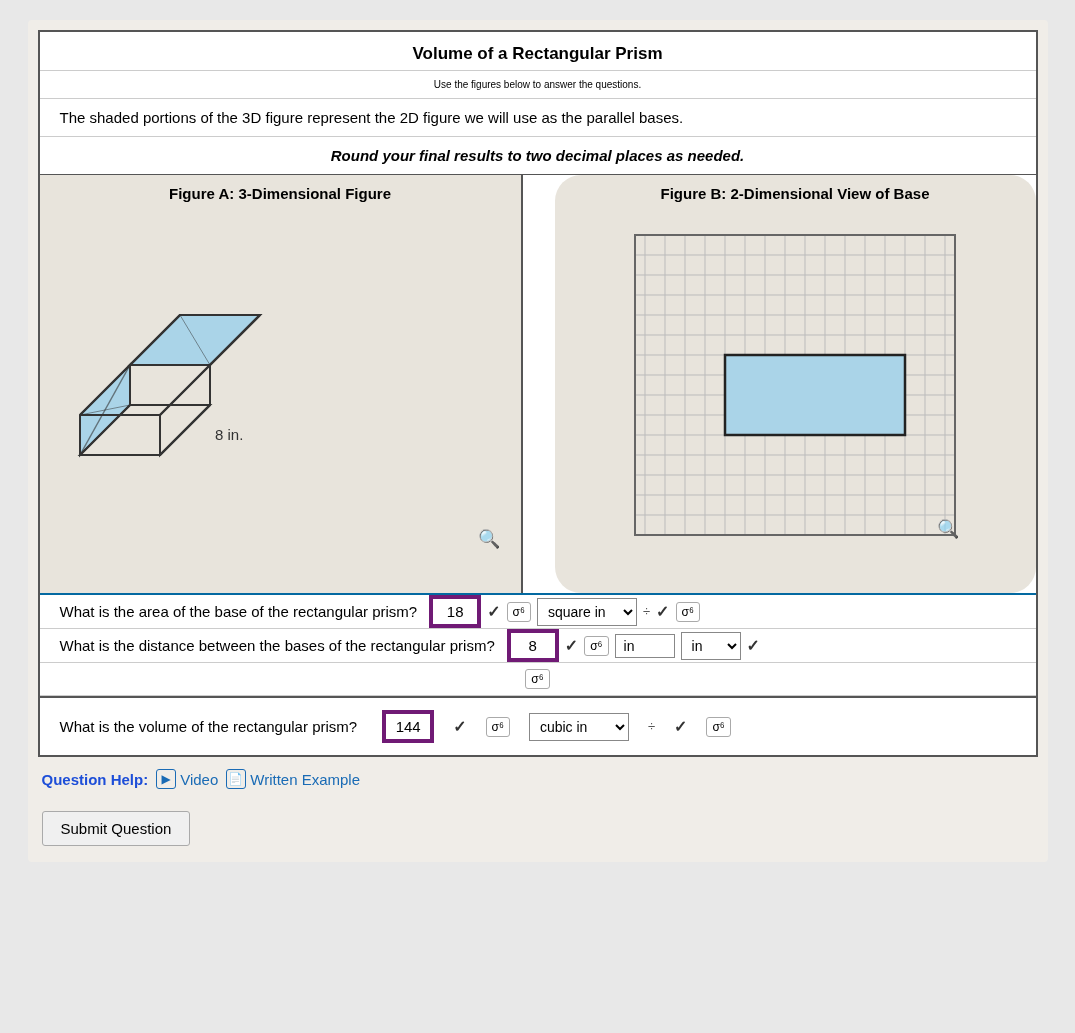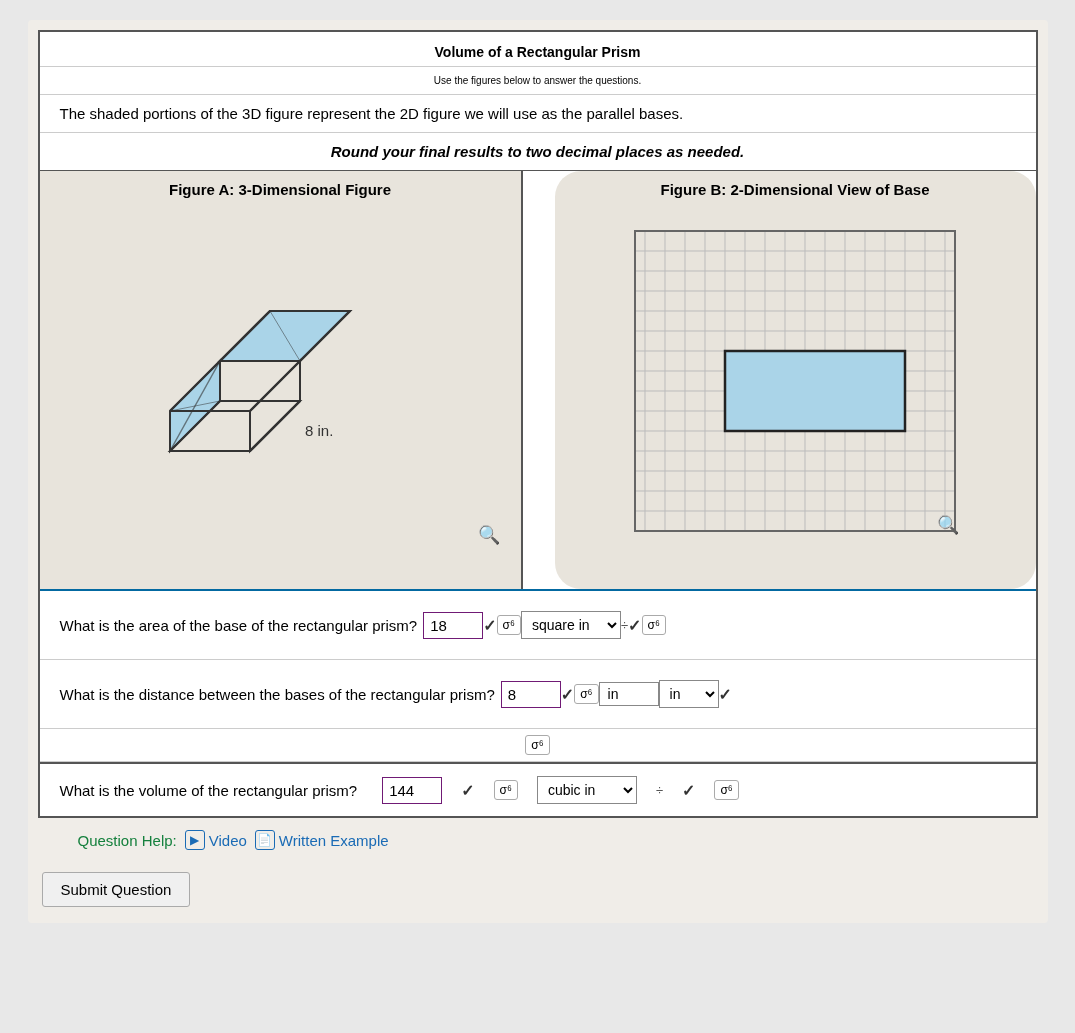--- a/index.html
+++ b/index.html
@@ -20,21 +20,21 @@
     }
     .main-box {
       border: 2px solid #555;
       background: #fff;
       width: 100%;
     }
     .title-row {
       text-align: center;
       padding: 12px 10px 6px;
       font-weight: bold;
-      font-size: 14px;
+      font-size: 17px;
       border-bottom: 1px solid #ccc;
     }
     .subtitle-row {
       text-align: center;
       padding: 8px 10px;
       font-size: 10px;
       border-bottom: 1px solid #ccc;
     }
     .description-row {
       padding: 10px 20px;
@@ -71,21 +71,21 @@
       border-radius: 26px;
     }
     .figure-label {
       font-weight: bold;
       font-size: 15px;
       text-align: center;
       margin-bottom: 8px;
     }
     .figure-a-content {
       display: flex;
-      justify-content: center;
+      justify-content: flex-start;
       align-items: center;
       height: 350px;
       position: relative;
     }
     .figure-b-content {
       display: flex;
       justify-content: center;
       align-items: center;
       height: 350px;
     }
@@ -99,37 +99,39 @@
       position: absolute;
       top: 0; left: 0;
     }
     
     .questions-section {
       border-bottom: 2px solid #555;
     }
     .question-row {
       display: flex;
       align-items: center;
-      padding: 20px 20px;
+      padding: 0 20px;
       font-size: 15px;
       border-bottom: 1px solid #ccc;
       flex-wrap: wrap;
+      gap: 6px;
     }
     .question-row:last-child {
       border-bottom: none;
     }
     .question-text {
       flex: 0 0 auto;
       margin-right: 6px;
     }
     .answer-input {
-      width: 60px;
-      border: 1px solid #701a75;
+      width: 52px;
+      border: 4px solid #701a75;
       padding: 4px 6px;
       font-size: 15px;
+      text-align: center;
       background: #fff;
     }
     .superscript-btn {
       background: #fff;
       border: 1px solid #aaa;
       font-size: 12px;
       padding: 2px 5px;
       cursor: pointer;
       border-radius: 3px;
     }
@@ -164,23 +166,22 @@
     
     .help-row {
       display: flex;
       align-items: center;
       padding: 12px 4px;
       font-size: 15px;
       gap: 8px;
       background: #f0ede8;
     }
     .help-text {
-      font-weight: normal;
-      color: #15803d;
-      margin-left: 36px;
+      font-weight: bold;
+      color: #1d4ed8;
     }
     .help-link {
       color: #1a6bb5;
       text-decoration: none;
       cursor: pointer;
       display: flex;
       align-items: center;
       gap: 4px;
     }
     .help-icon {

